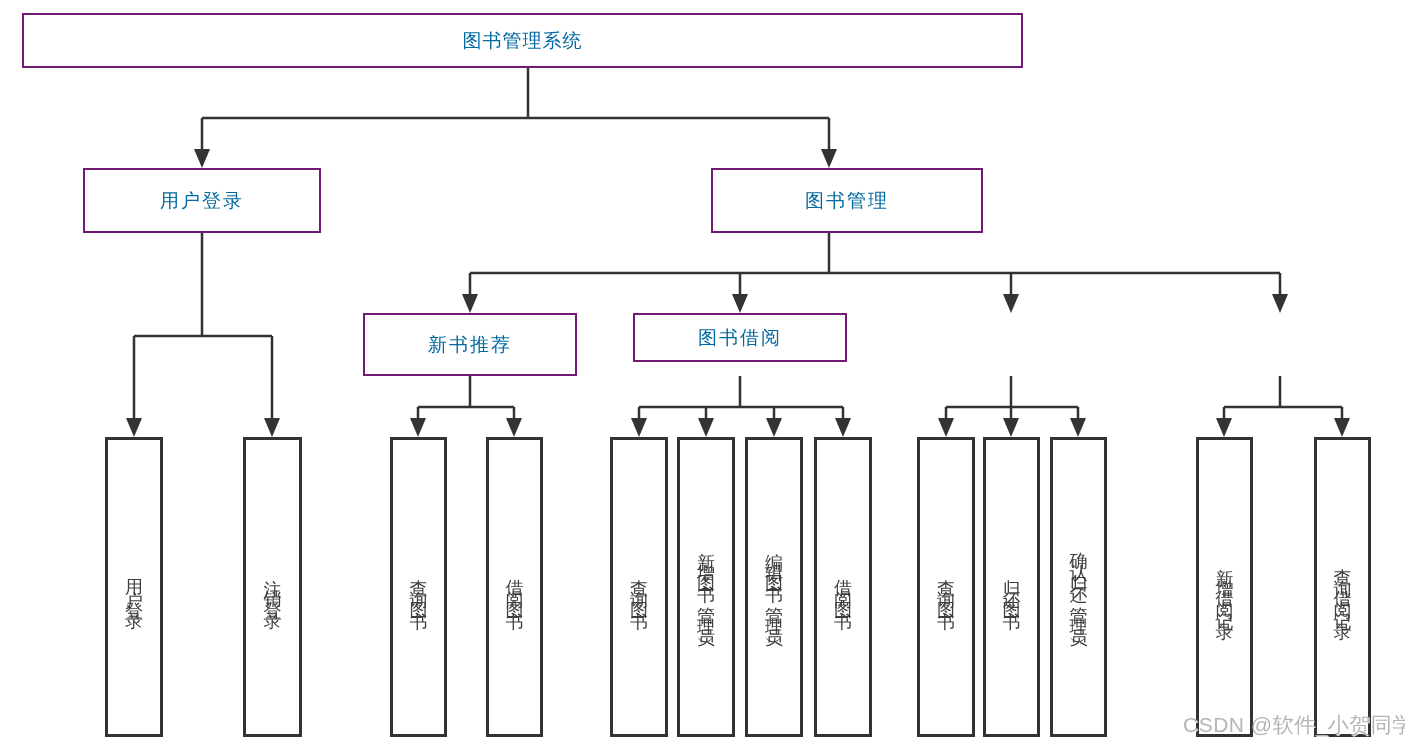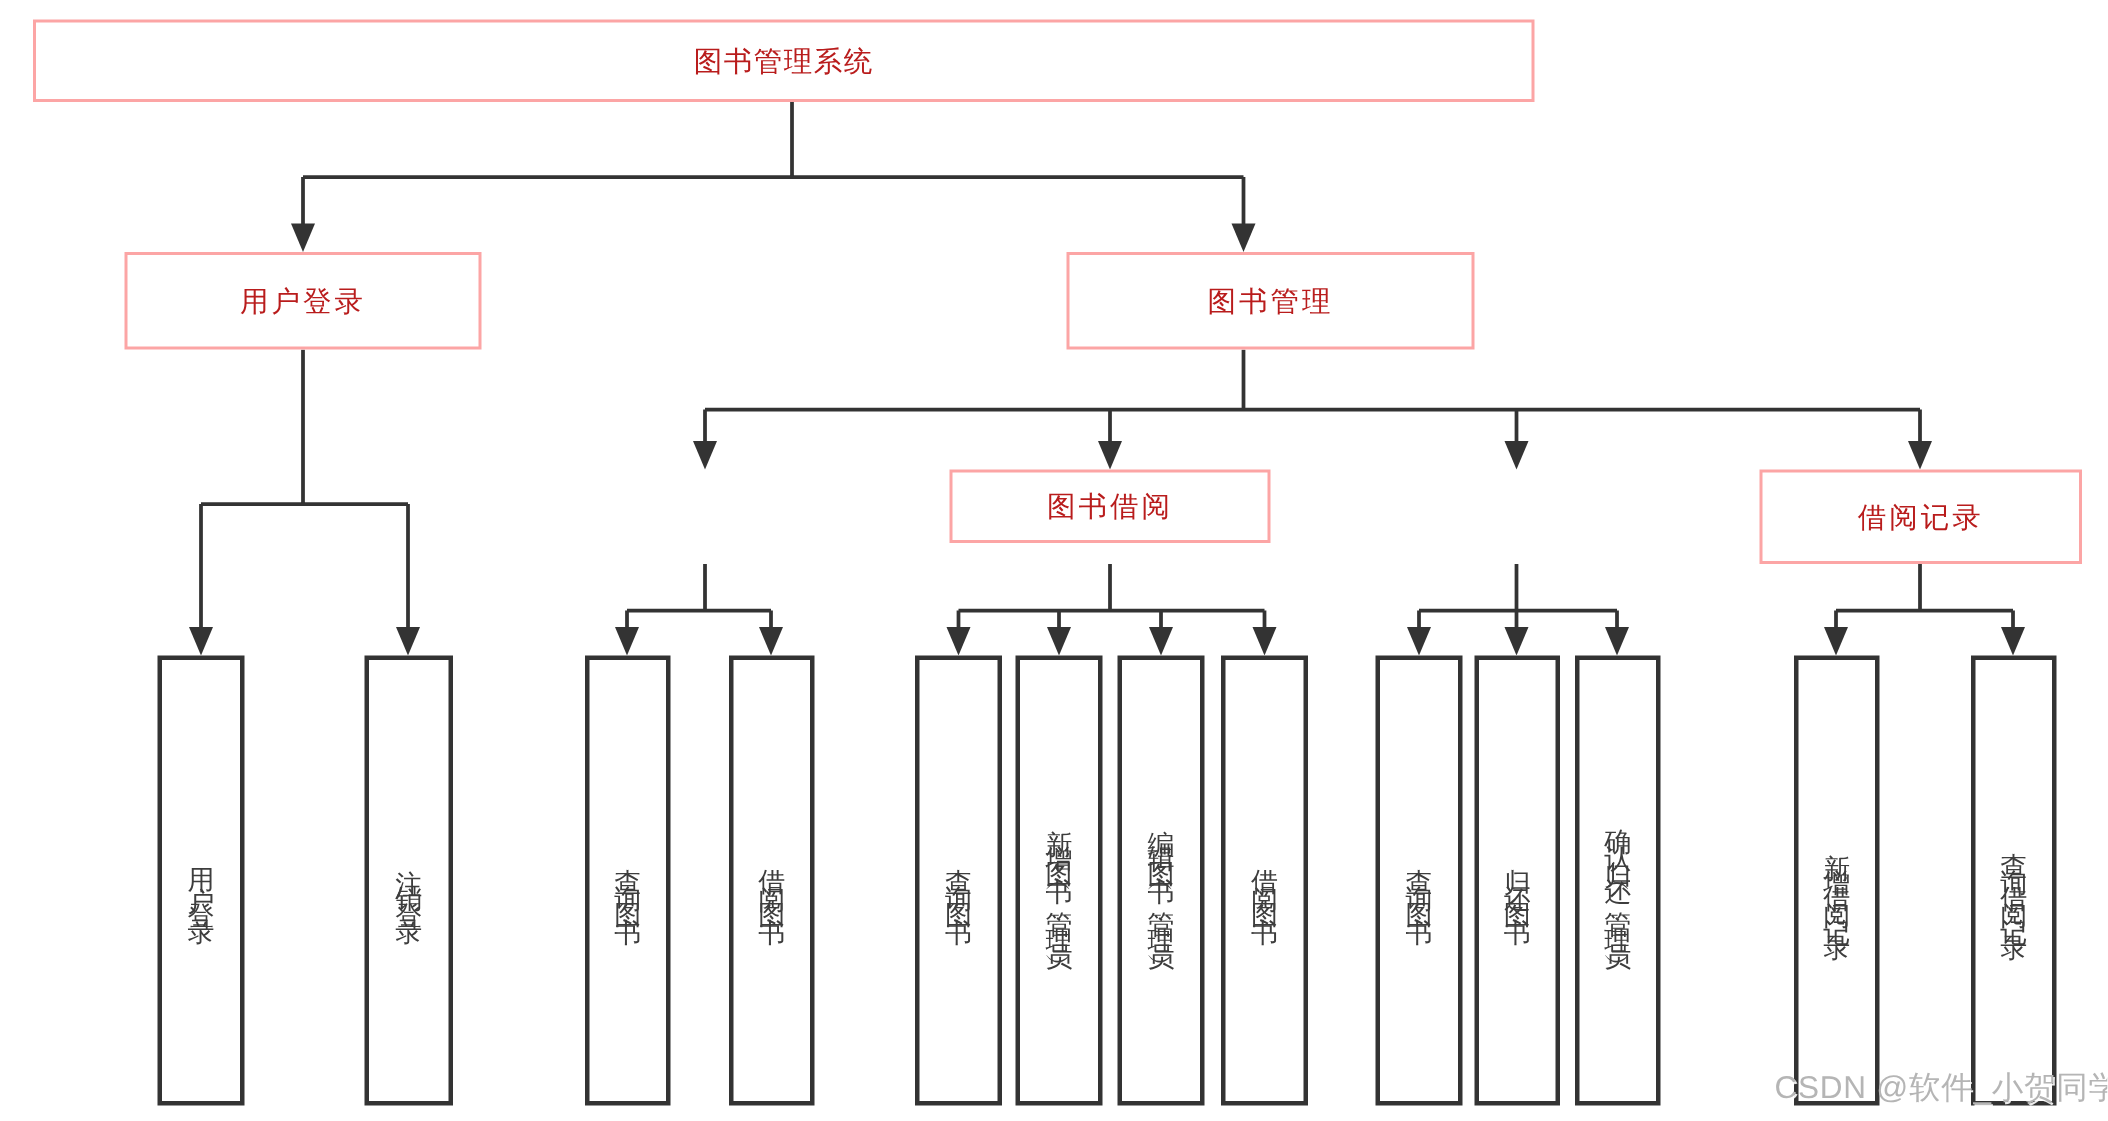--- a/index.html
+++ b/index.html
@@ -10,25 +10,25 @@
     font-family:"Liberation Sans","DejaVu Sans",sans-serif;
     color:#3a3a3a;
     overflow:hidden;
   }
   #wires{position:absolute;left:0;top:0;width:1405px;height:747px;}
   #wires path{stroke:#333333;stroke-width:2.5;fill:none;}
   #wires polygon{fill:#333333;stroke:none;}
   .box{
     position:absolute;
     background:#ffffff;
-    border:2px solid #fca5a5;
+    border:2px solid #701a75;
     box-sizing:border-box;
     display:flex;align-items:center;justify-content:center;
     font-size:19px;letter-spacing:2px;
-    color:#b91c1c;
+    color:#0369a1;
     white-space:nowrap;
   }
   .root{font-size:19px;letter-spacing:1px;}
   .leaf{
     position:absolute;
     background:#ffffff;
     border:3px solid #333333;
     box-sizing:border-box;
     display:flex;align-items:center;justify-content:center;
     writing-mode:vertical-rl;
@@ -85,22 +85,22 @@
     <path d="M1280,376 V407 M1224,407 H1342 M1224,407 V420 M1342,407 V420"></path>
     <polygon points="1216,418 1232,418 1224,437"></polygon>
     <polygon points="1334,418 1350,418 1342,437"></polygon>
   </svg>
 
   <div class="box root" style="left:22px;top:13px;width:1001px;height:55px">图书管理系统</div>
 
   <div class="box" style="left:83px;top:168px;width:238px;height:65px">用户登录</div>
   <div class="box" style="left:711px;top:168px;width:272px;height:65px">图书管理</div>
 
+  <div class="box" style="left:363px;top:313px;width:214px;height:63px">新书推荐</div>
   <div class="box" style="left:633px;top:313px;width:214px;height:49px">图书借阅</div>
-  <div class="box" style="left:1173px;top:313px;width:215px;height:63px">借阅记录</div>
 
   <div class="leaf" style="left:105px;top:437px;width:58px;height:300px">用户登录</div>
   <div class="leaf" style="left:243px;top:437px;width:59px;height:300px">注销登录</div>
 
   <div class="leaf" style="left:390px;top:437px;width:57px;height:300px">查询图书</div>
   <div class="leaf" style="left:486px;top:437px;width:57px;height:300px">借阅图书</div>
 
   <div class="leaf" style="left:610px;top:437px;width:58px;height:300px">查询图书</div>
   <div class="leaf" style="left:677px;top:437px;width:58px;height:300px">新增图书（管理员）</div>
   <div class="leaf" style="left:745px;top:437px;width:58px;height:300px">编辑图书（管理员）</div>

